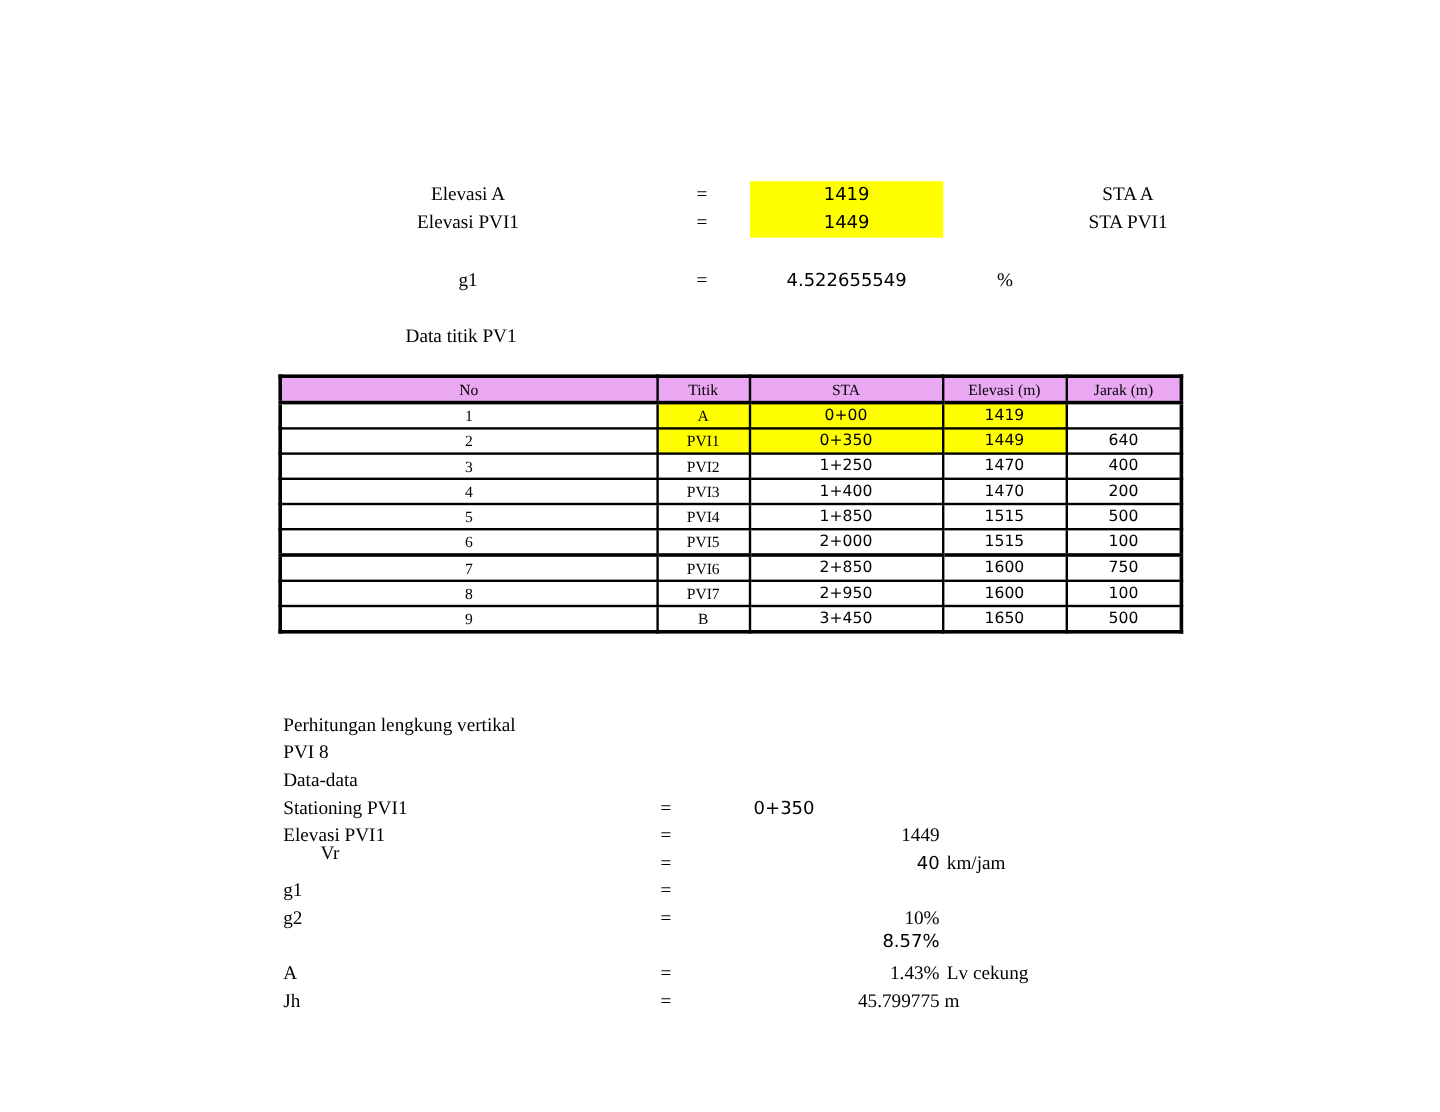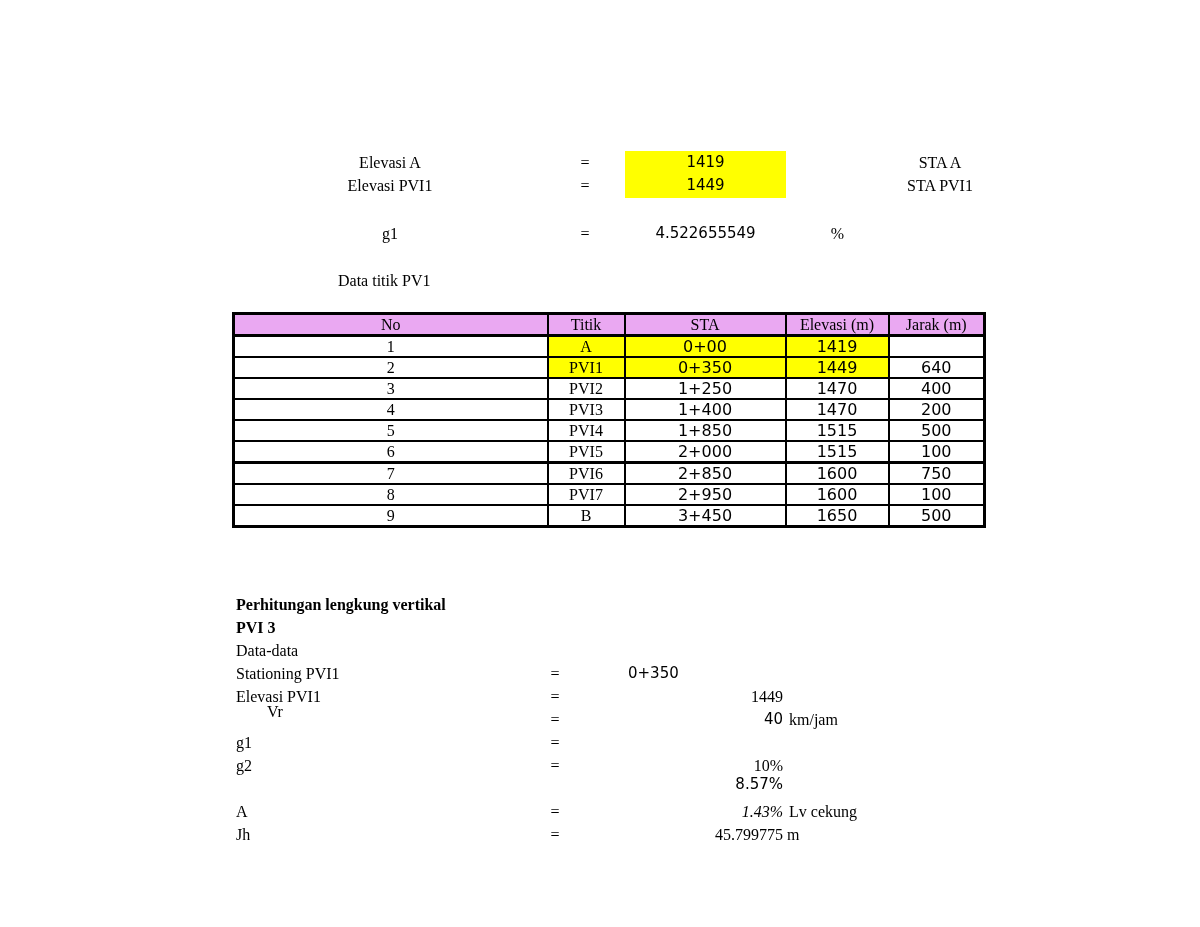--- a/index.html
+++ b/index.html
@@ -5,35 +5,35 @@
     html, body { margin: 0; padding: 0; background: #ffffff; }
     body {
       width: 1200px; height: 927px; position: relative; overflow: hidden;
       font-family: "Liberation Serif", "DejaVu Serif", serif;
       font-size: 16px; color: #000;
     }
     .abs { position: absolute; white-space: nowrap; line-height: 23px; }
     .c { text-align: center; }
     .r { text-align: right; }
     .sans { font-family: "DejaVu Sans", "Liberation Sans", sans-serif; font-size: 15px; letter-spacing: 0px; }
-    .bold { font-weight: bold; }
+    .bold { font-weight: normal; }
 
     .yellow-box {
       position: absolute; left: 625px; top: 151px; width: 161px; height: 47px;
       background: #ffff00;
     }
 
     table.data {
       position: absolute; left: 232px; top: 312px;
       border-collapse: collapse; table-layout: fixed;
       border: 3px solid #000;
     }
     table.data td, table.data th {
       border: 2px solid #000; height: 19px; padding: 0; line-height: 19px;
-      text-align: center; font-weight: normal; font-size: 16px;
+      text-align: center; font-weight: normal; font-size: 13px;
     }
     table.data th { background: #eaa8f2; }
     table.data td.hl { background: #ffff00; }
     table.data tr.thick td { border-top: 3px solid #000; }
   </style>
 </head>
 <body>
 
 <div class="yellow-box"></div>
 
@@ -132,21 +132,21 @@
       <td>9</td>
       <td>B</td>
       <td class="sans">3+450</td>
       <td class="sans">1650</td>
       <td class="sans">500</td>
     </tr>
   </tbody>
 </table>
 
 <div class="abs bold" style="left:236px; top:593px;">Perhitungan lengkung vertikal</div>
-<div class="abs bold" style="left:236px; top:616px;">PVI 3</div>
+<div class="abs bold" style="left:236px; top:616px;">PVI 8</div>
 <div class="abs" style="left:236px; top:639px;">Data-data</div>
 
 <div class="abs" style="left:236px; top:662px;">Stationing PVI1</div>
 <div class="abs c" style="left:540px; top:662px; width:30px;">=</div>
 <div class="abs sans" style="left:628px; top:662px;">0+350</div>
 
 <div class="abs" style="left:236px; top:685px;">Elevasi PVI1</div>
 <div class="abs c" style="left:540px; top:685px; width:30px;">=</div>
 <div class="abs r" style="left:640px; top:685px; width:143px;">1449</div>
 
@@ -158,19 +158,19 @@
 <div class="abs" style="left:236px; top:731px;">g1</div>
 <div class="abs c" style="left:540px; top:731px; width:30px;">=</div>
 <div class="abs r sans" style="left:640px; top:731px; width:143px;margin-top:42px;">8.57%</div>
 
 <div class="abs" style="left:236px; top:754px;">g2</div>
 <div class="abs c" style="left:540px; top:754px; width:30px;">=</div>
 <div class="abs r" style="left:640px; top:754px; width:143px;">10%</div>
 
 <div class="abs" style="left:236px; top:800px;">A</div>
 <div class="abs c" style="left:540px; top:800px; width:30px;">=</div>
-<div class="abs r" style="left:640px; top:800px; width:143px;font-style:italic;">1.43%</div>
+<div class="abs r" style="left:640px; top:800px; width:143px;">1.43%</div>
 <div class="abs" style="left:789px; top:800px;">Lv cekung</div>
 
 <div class="abs" style="left:236px; top:823px;">Jh</div>
 <div class="abs c" style="left:540px; top:823px; width:30px;">=</div>
 <div class="abs r" style="left:640px; top:823px; width:143px;">45.799775</div>
 <div class="abs" style="left:787px; top:823px;">m</div>
 
 </body></html>

